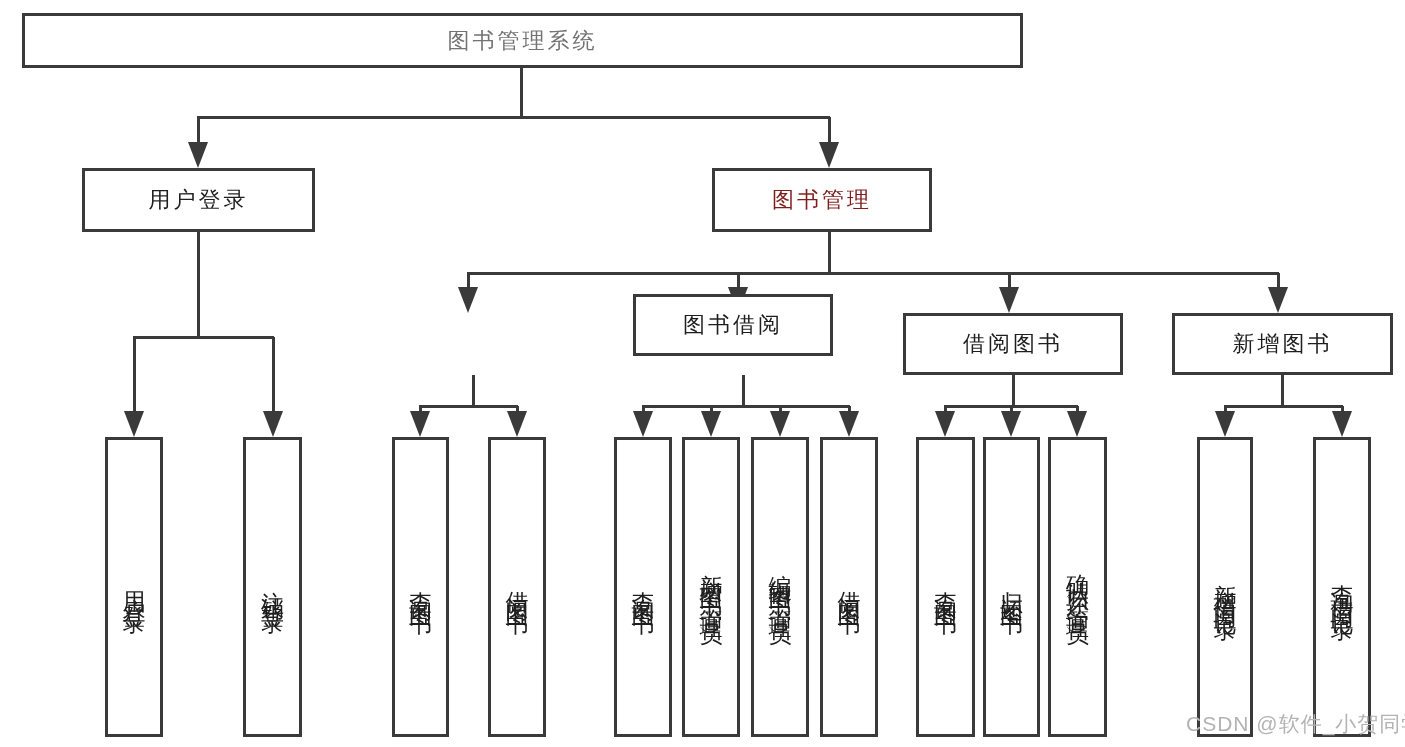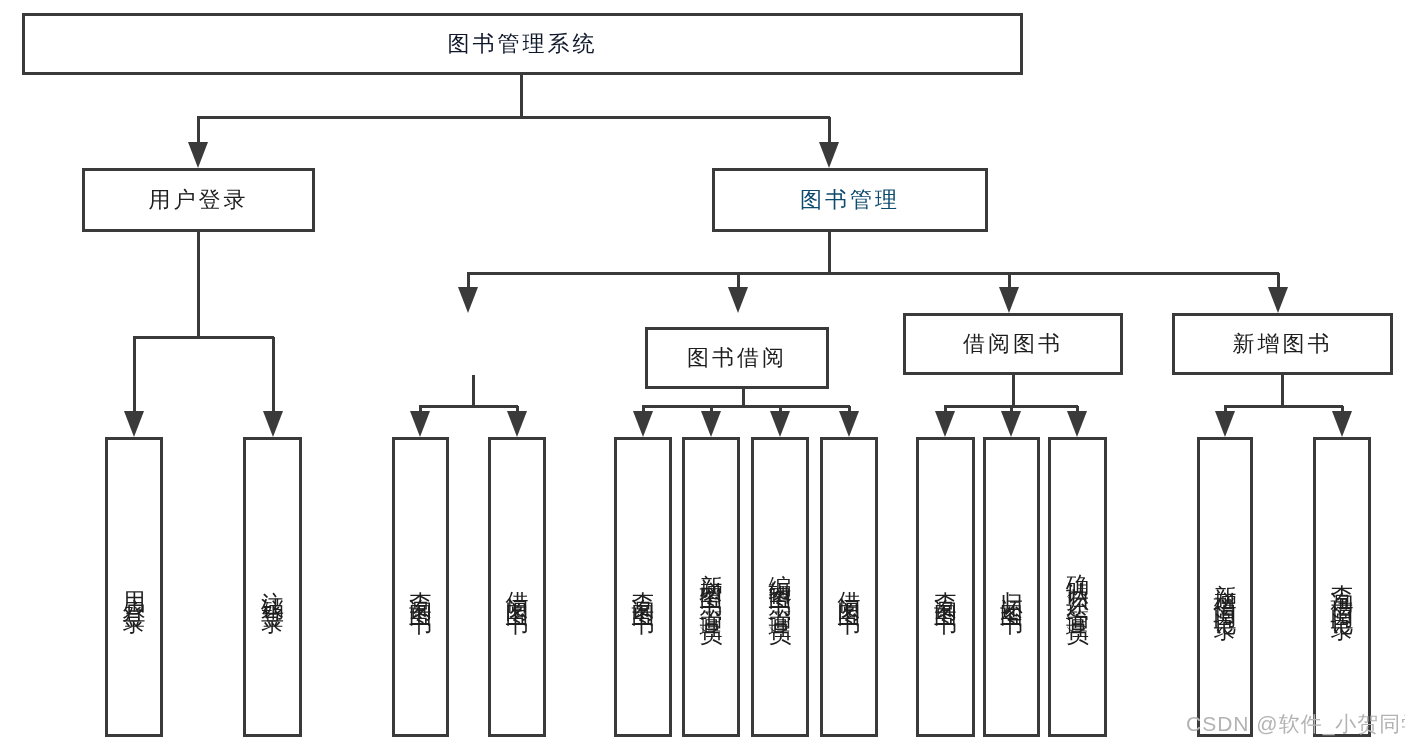--- a/index.html
+++ b/index.html
@@ -33,24 +33,24 @@
   }
   .watermark{
     position:absolute;left:1186px;top:710px;z-index:6;
     font-size:21px;color:#b3b3b3;letter-spacing:1px;white-space:nowrap;
   }
 </style>
 </head>
 <body style="--line: #3a3a3a;">
 
 <div id="canvas">
-    <div class="node" style="left: 22px; top: 13px; width: 1001px; height: 62px; color: #0f172a;">图书管理系统</div>
+    <div class="node" style="left: 22px; top: 13px; width: 1001px; height: 55px; color: #737373;">图书管理系统</div>
     <div class="node" style="left: 82px; top: 168px; width: 233px; height: 64px; color: rgb(30, 30, 30);">用户登录</div>
-    <div class="node" style="left: 712px; top: 168px; width: 276px; height: 64px; color: #0c4a6e;">图书管理</div>
-    <div class="node" style="left: 633px; top: 327px; width: 184px; height: 62px; color: rgb(30, 30, 30); margin-left: 12px;">图书借阅</div>
+    <div class="node" style="left: 712px; top: 168px; width: 220px; height: 64px; color: #7f1d1d;">图书管理</div>
+    <div class="node" style="left: 633px; top: 294px; width: 200px; height: 62px; color: rgb(30, 30, 30);">图书借阅</div>
     <div class="node" style="left: 903px; top: 313px; width: 220px; height: 62px; color: rgb(30, 30, 30);">借阅图书</div>
     <div class="node" style="left: 1172px; top: 313px; width: 221px; height: 62px; color: rgb(30, 30, 30);">新增图书</div>
     <div class="node vertical" style="left: 105px; top: 437px; width: 58px; height: 300px; color: rgb(30, 30, 30);">用户登录</div>
     <div class="node vertical" style="left: 243px; top: 437px; width: 59px; height: 300px; color: rgb(30, 30, 30);">注销登录</div>
     <div class="node vertical" style="left: 392px; top: 437px; width: 57px; height: 300px; color: rgb(30, 30, 30);">查询图书</div>
     <div class="node vertical" style="left: 488px; top: 437px; width: 58px; height: 300px; color: rgb(30, 30, 30);">借阅图书</div>
     <div class="node vertical" style="left: 614px; top: 437px; width: 58px; height: 300px; color: rgb(30, 30, 30);">查询图书</div>
     <div class="node vertical" style="left: 682px; top: 437px; width: 58px; height: 300px; color: rgb(30, 30, 30);">新增图书（管理员）</div>
     <div class="node vertical" style="left: 751px; top: 437px; width: 58px; height: 300px; color: rgb(30, 30, 30);">编辑图书（管理员）</div>
     <div class="node vertical" style="left: 820px; top: 437px; width: 58px; height: 300px; color: rgb(30, 30, 30);">借阅图书</div>

